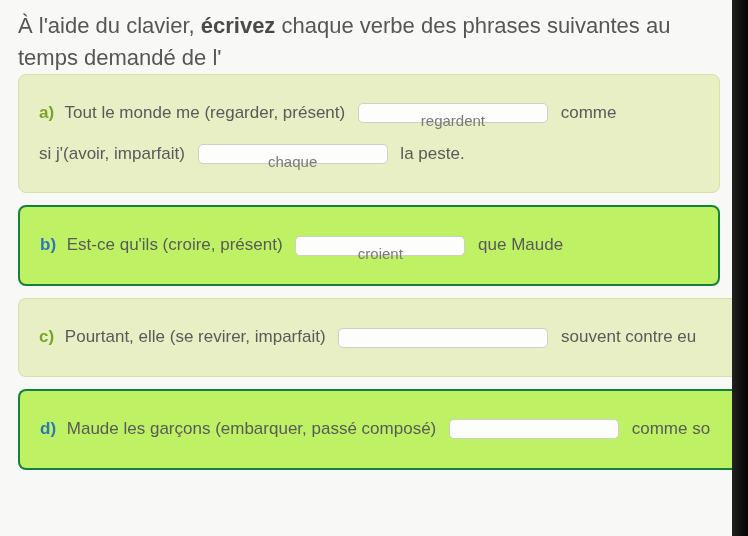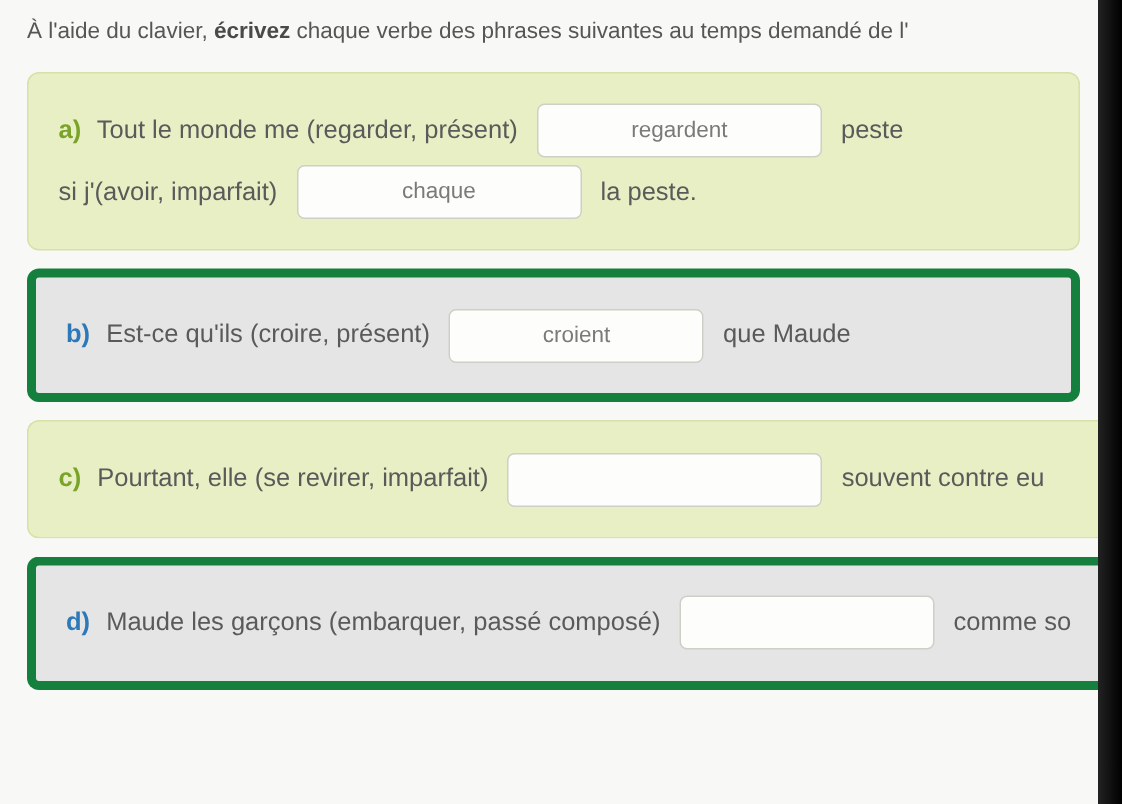--- a/index.html
+++ b/index.html
@@ -15,55 +15,55 @@
   }
   .dark-edge {
     position: absolute;
     right: 0;
     top: 0;
     width: 16px;
     height: 100%;
     background: linear-gradient(to right, #222, #000);
   }
   .instructions {
-    font-size: 15px;
+    font-size: 22px;
     line-height: 1.45;
     color: #565656;
-    margin-bottom: 16px;
+    margin-bottom: 0;
     padding-right: 30px;
   }
   .instructions .bold { font-weight: 700; color: #4a4a4a; }
   .card {
     border-radius: 8px;
     padding: 18px 20px 18px 20px;
     margin-bottom: 12px;
     margin-right: 28px;
     font-size: 17px;
     line-height: 2.4;
     color: #5a5a5a;
   }
   .card.green {
     background: #e8efc4;
     border: 1px solid #d7e0a8;
   }
   .card.blue {
-    background: #e5e5e5;
-    border: 6px solid #15803d;
+    background: #bef264;
+    border: 2px solid #15803d;
   }
   .card.cut { margin-right: 12px; border-top-right-radius: 0; border-bottom-right-radius: 0; border-right: none; }
   .letter {
     font-weight: 700;
     margin-right: 6px;
   }
   .green .letter { color: #7aa32a; }
   .blue  .letter { color: #2d78b8; }
   .answer {
     display: inline-block;
     min-width: 190px;
-    height: 36px;
+    height: 20px;
     background: #fdfdfb;
     border: 1px solid #cfcfc8;
     border-radius: 5px;
     text-align: center;
     font-size: 15px;
     color: #7a7a7a;
     padding: 0 10px;
     vertical-align: middle;
     line-height: 34px;
     margin: 0 8px;
@@ -78,21 +78,21 @@
 
 <div class="instructions">
   <span>À l'aide du clavier, </span><span class="bold">écrivez</span><span> chaque verbe des phrases suivantes au temps demandé de l'</span><br>
 </div>
 
 <div class="card green">
   <span class="seg">
     <span class="letter">a)</span>
     <span>Tout le monde me (regarder, présent)</span>
     <span class="answer">regardent</span>
-    <span>peste</span>
+    <span>comme</span>
   </span><br>
   <span class="seg">
     <span>si j'(avoir, imparfait)</span>
     <span class="answer">chaque</span>
     <span>la peste.</span>
   </span>
 </div>
 
 <div class="card blue">
   <span class="seg">

